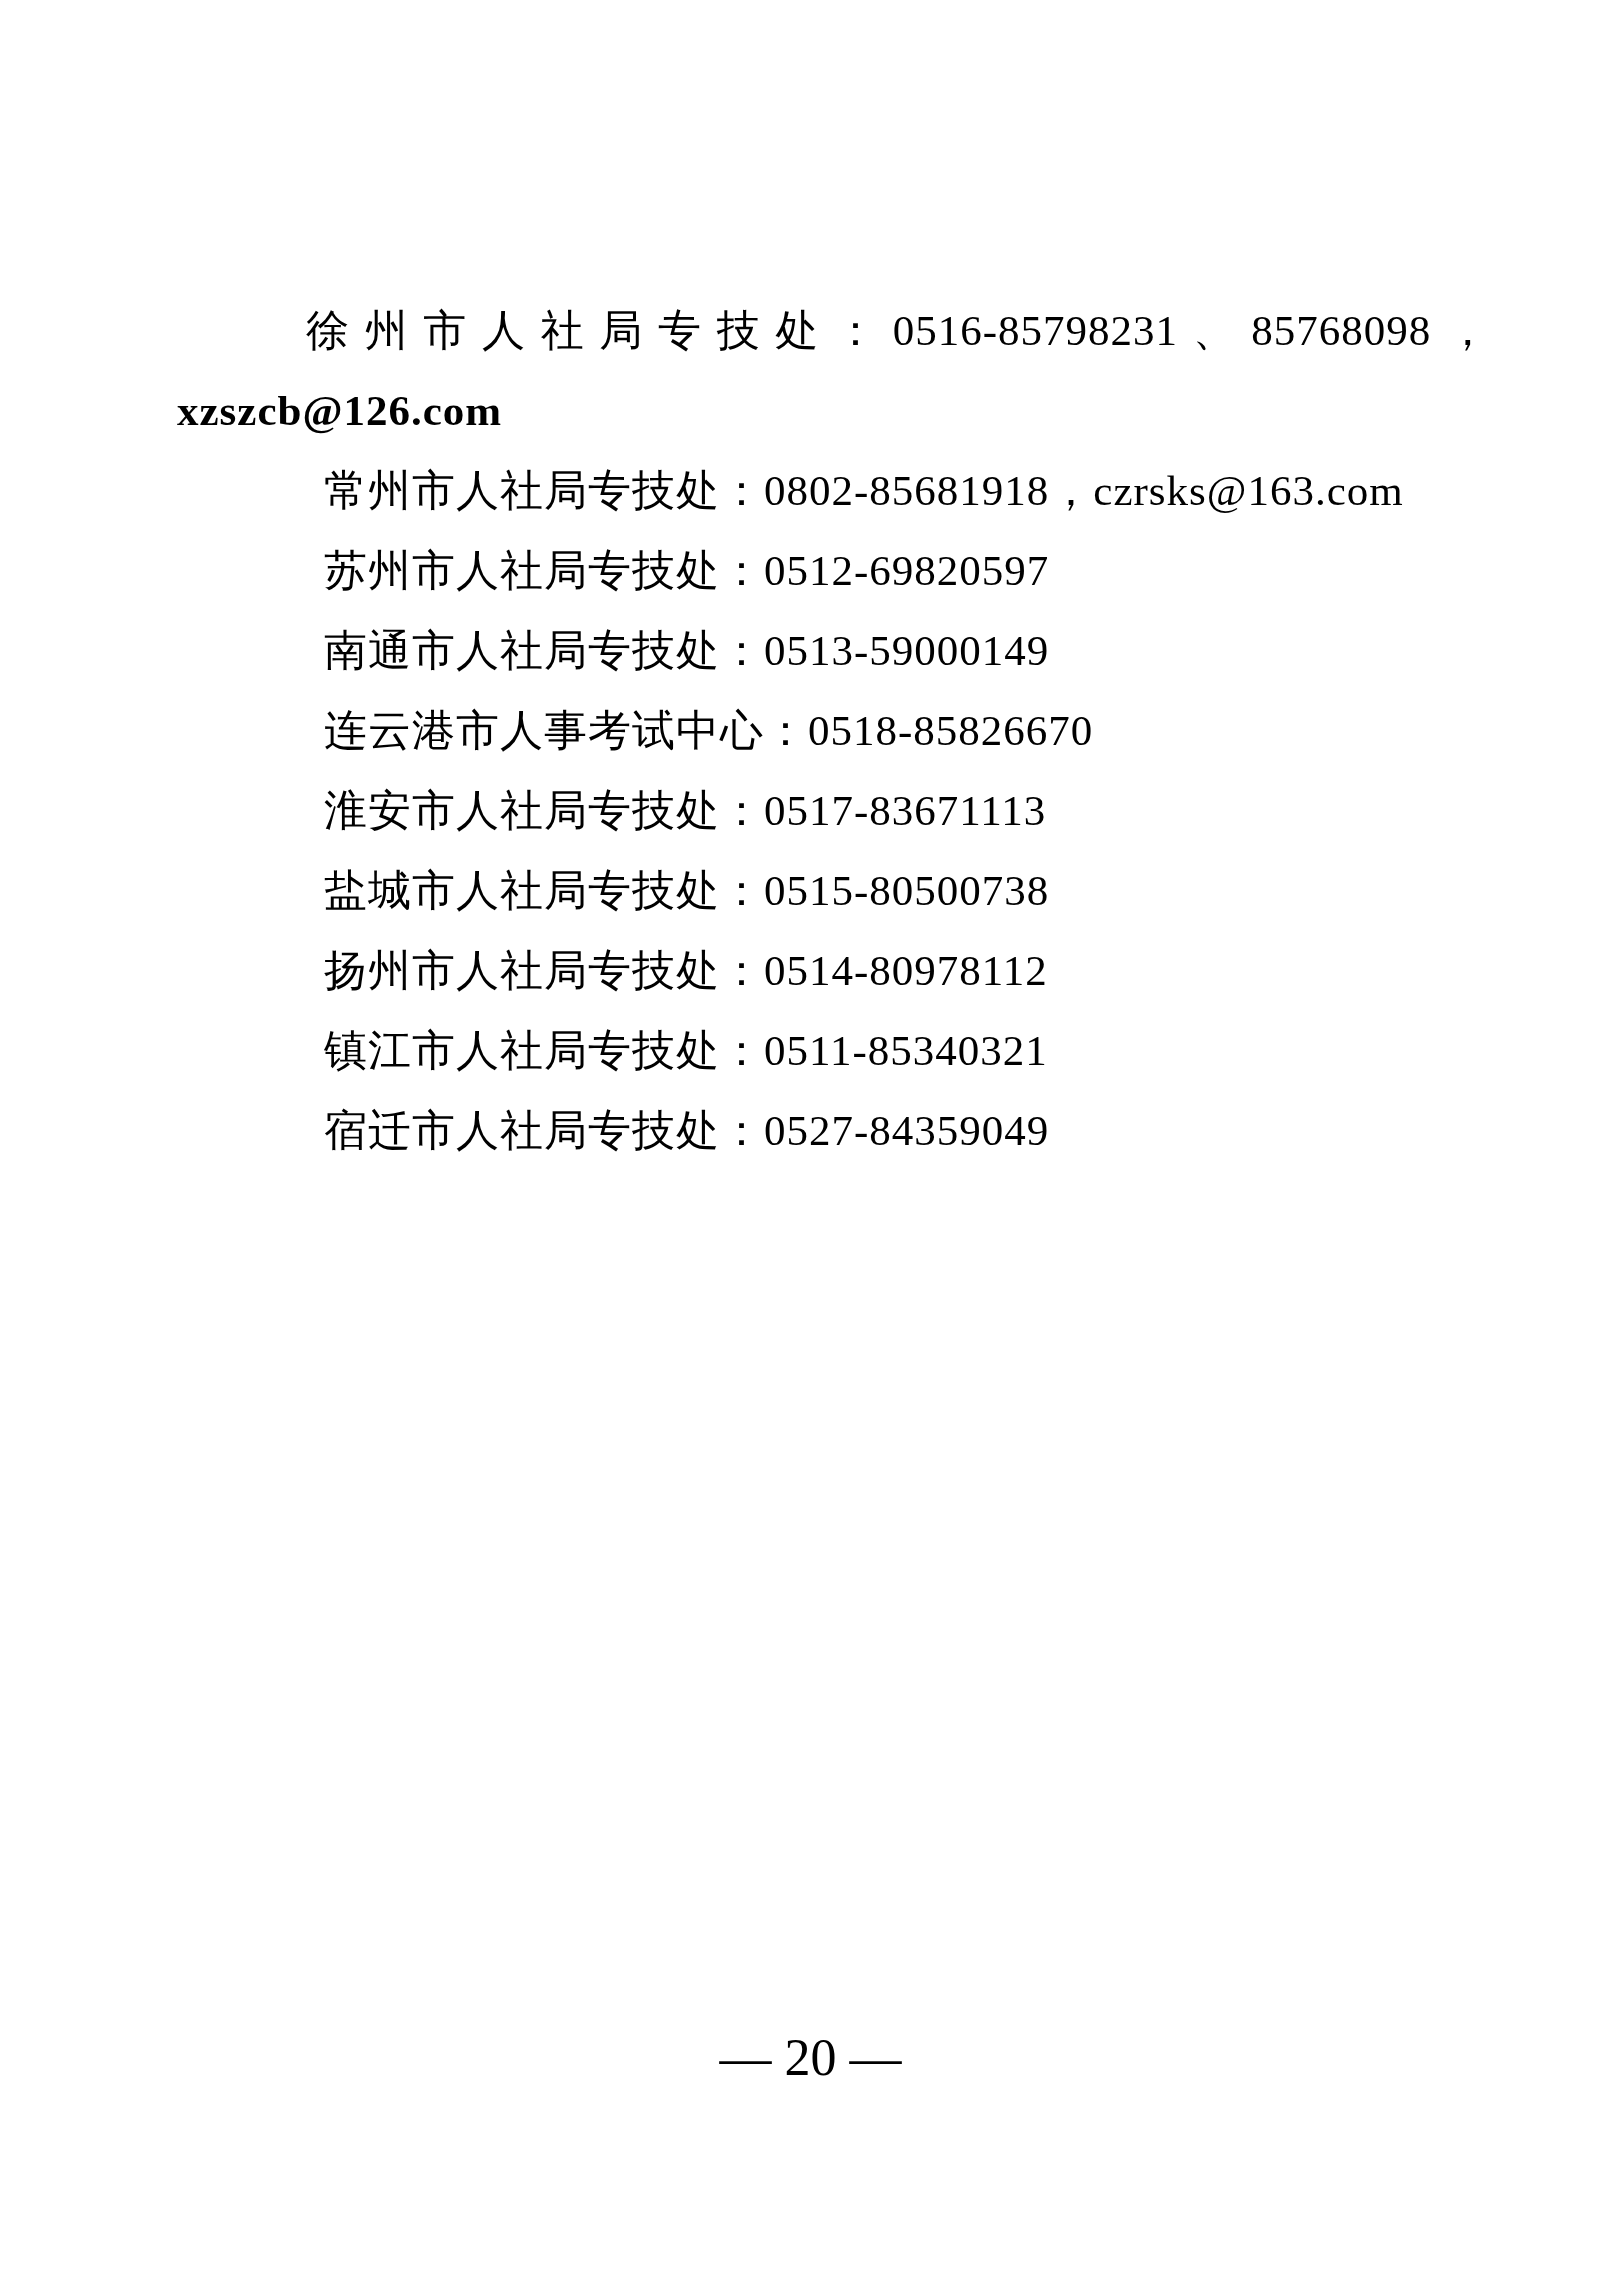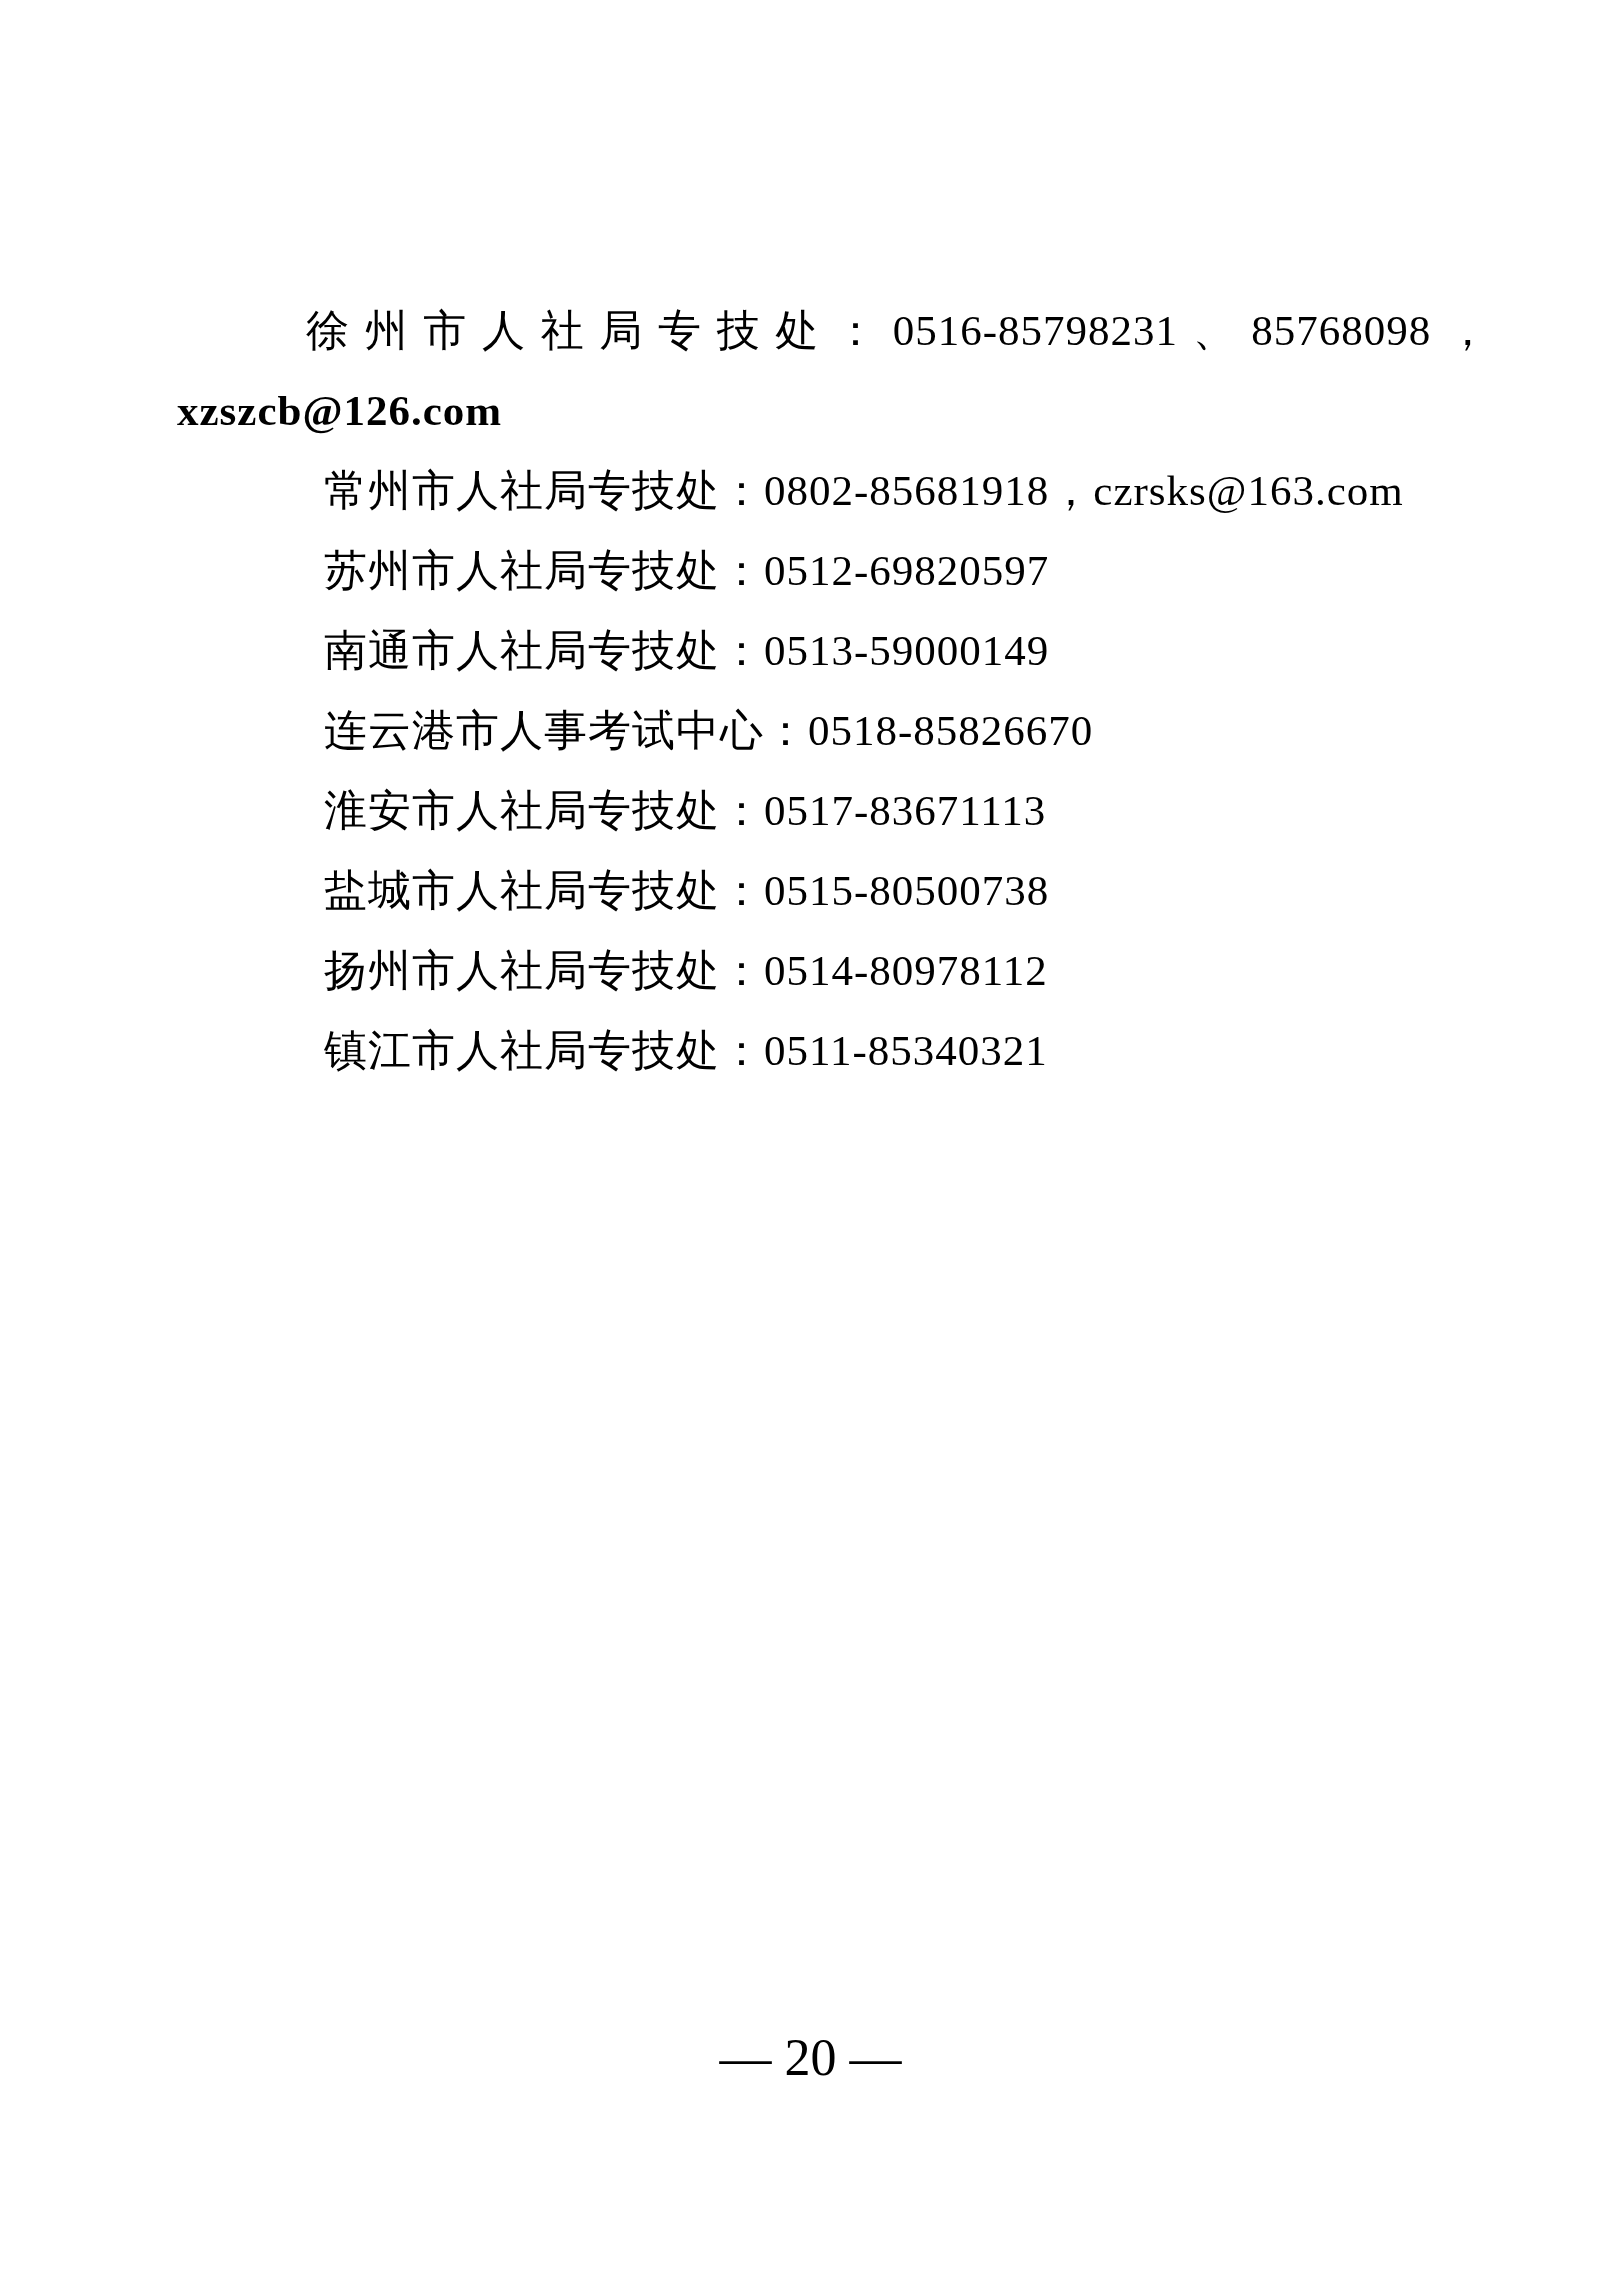--- a/index.html
+++ b/index.html
@@ -68,18 +68,19 @@
       <div class="line first">徐州市人社局专技处：0516-85798231、85768098，</div>
       <div class="line continuation">xzszcb@126.com</div>
       <div class="line list">常州市人社局专技处：0802-85681918，czrsks@163.com</div>
       <div class="line list">苏州市人社局专技处：0512-69820597</div>
       <div class="line list">南通市人社局专技处：0513-59000149</div>
       <div class="line list">连云港市人事考试中心：0518-85826670</div>
       <div class="line list">淮安市人社局专技处：0517-83671113</div>
       <div class="line list">盐城市人社局专技处：0515-80500738</div>
       <div class="line list">扬州市人社局专技处：0514-80978112</div>
       <div class="line list">镇江市人社局专技处：0511-85340321</div>
+      <div class="line list">宿迁市人社局专技处：0527-84359049</div>
     </div>
   <div class="footer">
     <span>— 20 —</span>
   </div>
 </div>
 
 
 </body></html>

